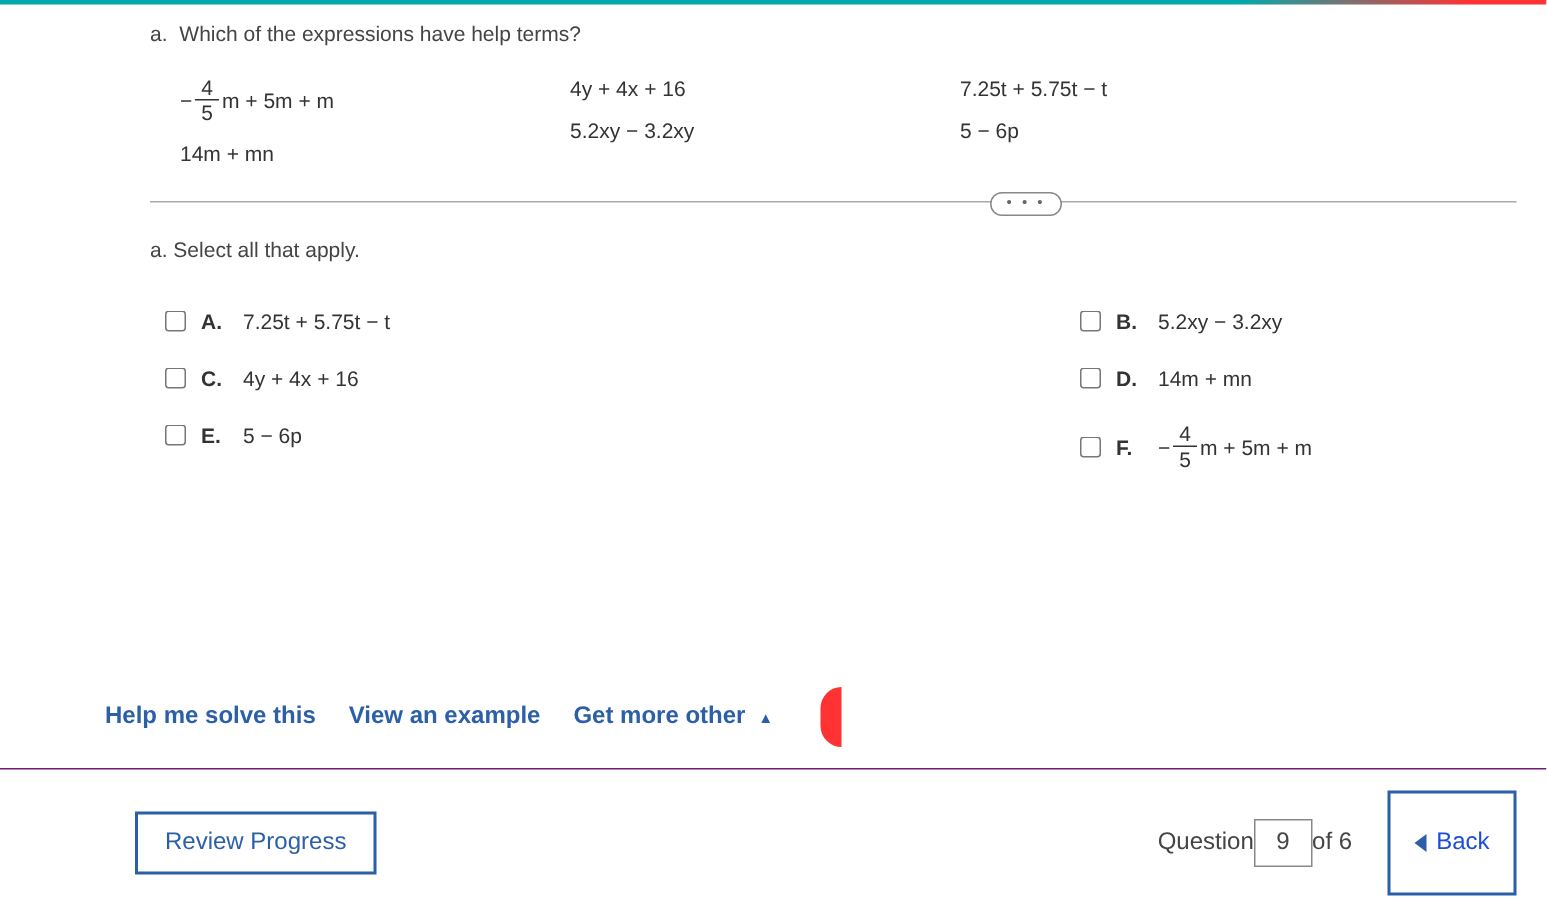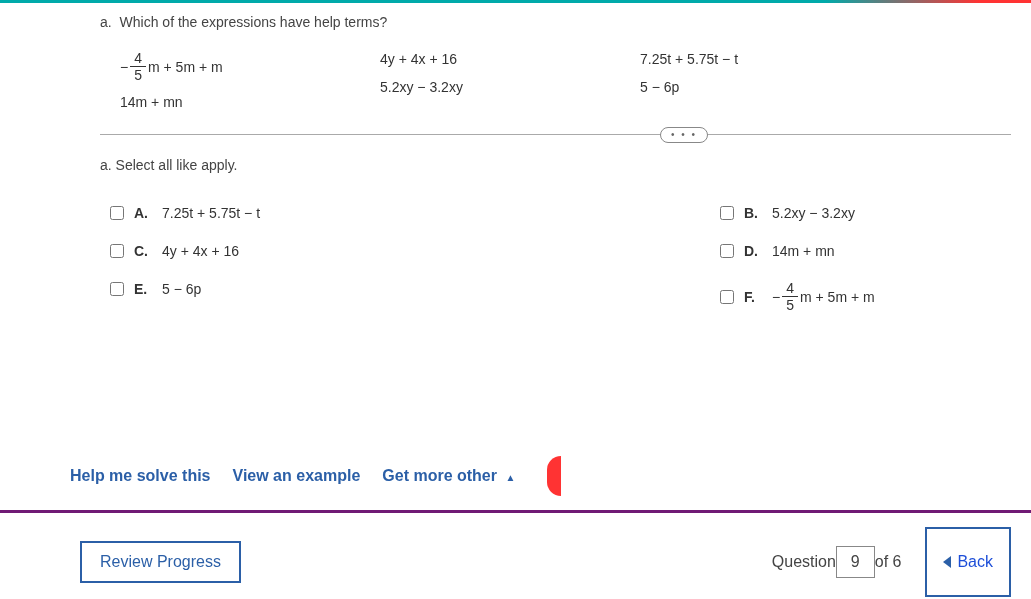--- a/index.html
+++ b/index.html
@@ -76,21 +76,21 @@
   .choice input[type=checkbox] { width: 14px; height: 14px; }
   .choice-letter { font-weight: bold; color: #333; min-width: 18px; }
   .choice-expr { color: #333; }
   .help-row {
     position: absolute;
     left: 0; right: 0;
     bottom: 86px;
     display: flex;
     align-items: center;
     padding: 0 34px 14px 70px;
-    border-bottom: 3px solid #701a75;
+    border-bottom: 1px solid #701a75;
     gap: 22px;
   }
   .link-btn {
     color: #2b5fa7;
     font-weight: bold;
     font-size: 16px;
     cursor: pointer;
   }
   .link-btn .caret { font-size: 10px; margin-left: 4px; }
   .clear-all {
@@ -105,21 +105,21 @@
     cursor: pointer;
   }
   .red-stub {
     width: 14px; height: 40px;
     background: #f33;
     border-radius: 20px 0 0 20px;
     margin-left: 10px;
   }
   .bottom-row {
     position: absolute;
-    left: 0; right: 0; bottom: 0;
+    left: 10px; right: 0; bottom: 0;
     height: 74px;
     display: flex;
     align-items: center;
     padding: 0 20px 0 80px;
     background: #fff;
   }
   .review-btn {
     border: 2px solid #2b5fa7;
     color: #2b5fa7;
     background: #fff;
@@ -189,21 +189,21 @@
     </div>
     <div class="expr-col">
       <span>7.25t + 5.75t − t</span>
       <span>5 − 6p</span>
     </div>
   </div>
 
   <hr class="divider">
   <span class="dots-badge">• • •</span>
 
-  <div class="section-a">a. Select all like apply.</div>
+  <div class="section-a">a. Select all that apply.</div>
 
   <div class="answers">
     <div class="answers-col left">
       <label class="choice">
         <input type="checkbox" style="">
         <span class="choice-letter">A.</span>
         <span class="choice-expr">7.25t + 5.75t − t</span>
       </label>
       <label class="choice">
         <input type="checkbox" style="">

